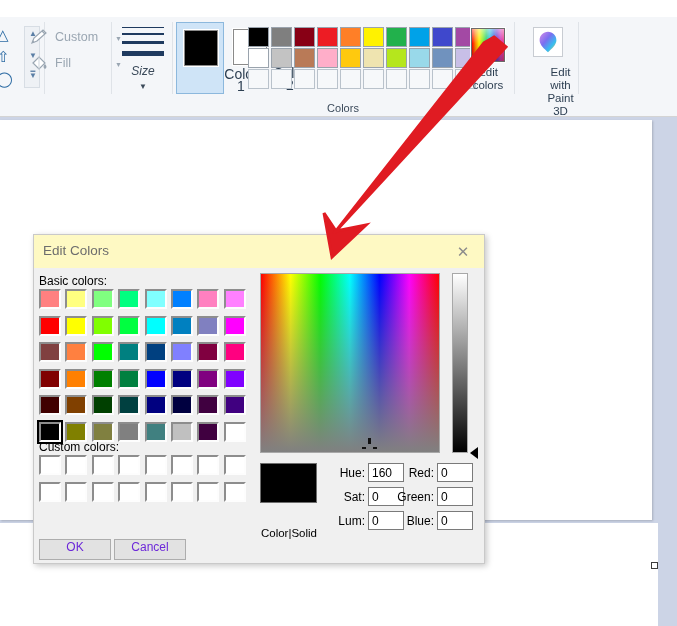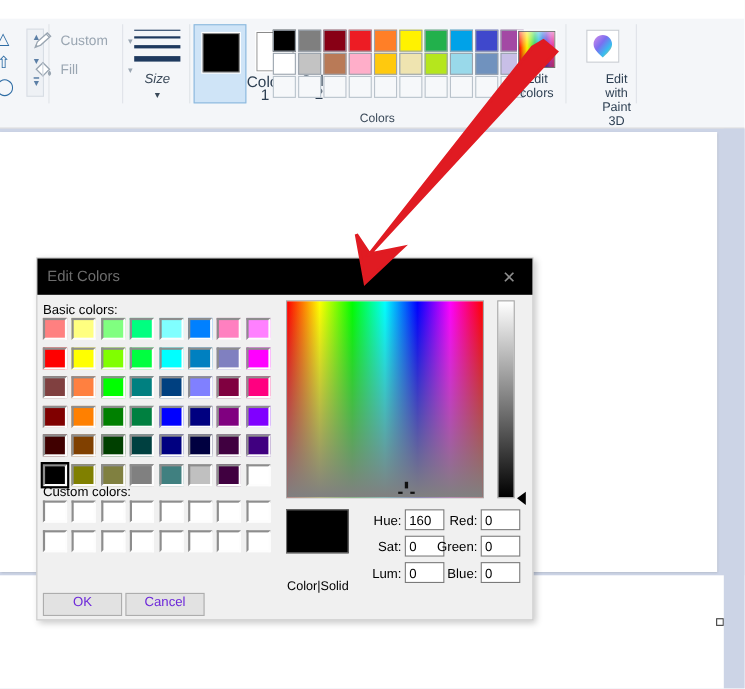--- a/index.html
+++ b/index.html
@@ -129,21 +129,21 @@
   }
 
   
   #dialog {
     position:absolute; left:33px; top:234px; width:452px; height:330px;
     background:#f0f0f0; border:1px solid #c9c9c9;
     box-shadow: 2px 2px 6px rgba(0,0,0,.22);
   }
   #dlg-titlebar {
     position:absolute; left:0; top:0; width:450px; height:33px;
-    background:#000000;
+    background:#fef9c3;
     text-decoration:underline;
   }
   #dlg-title {
     position:absolute; left:9px; top:8px; font-size:13.5px; color:#6d6d6d;
   }
   #dlg-close {
     position:absolute; right:4px; top:4px; width:34px; height:25px;
     display:flex; align-items:center; justify-content:center;
     font-size:15px; color:#8c8c8c; cursor:pointer;
   }

